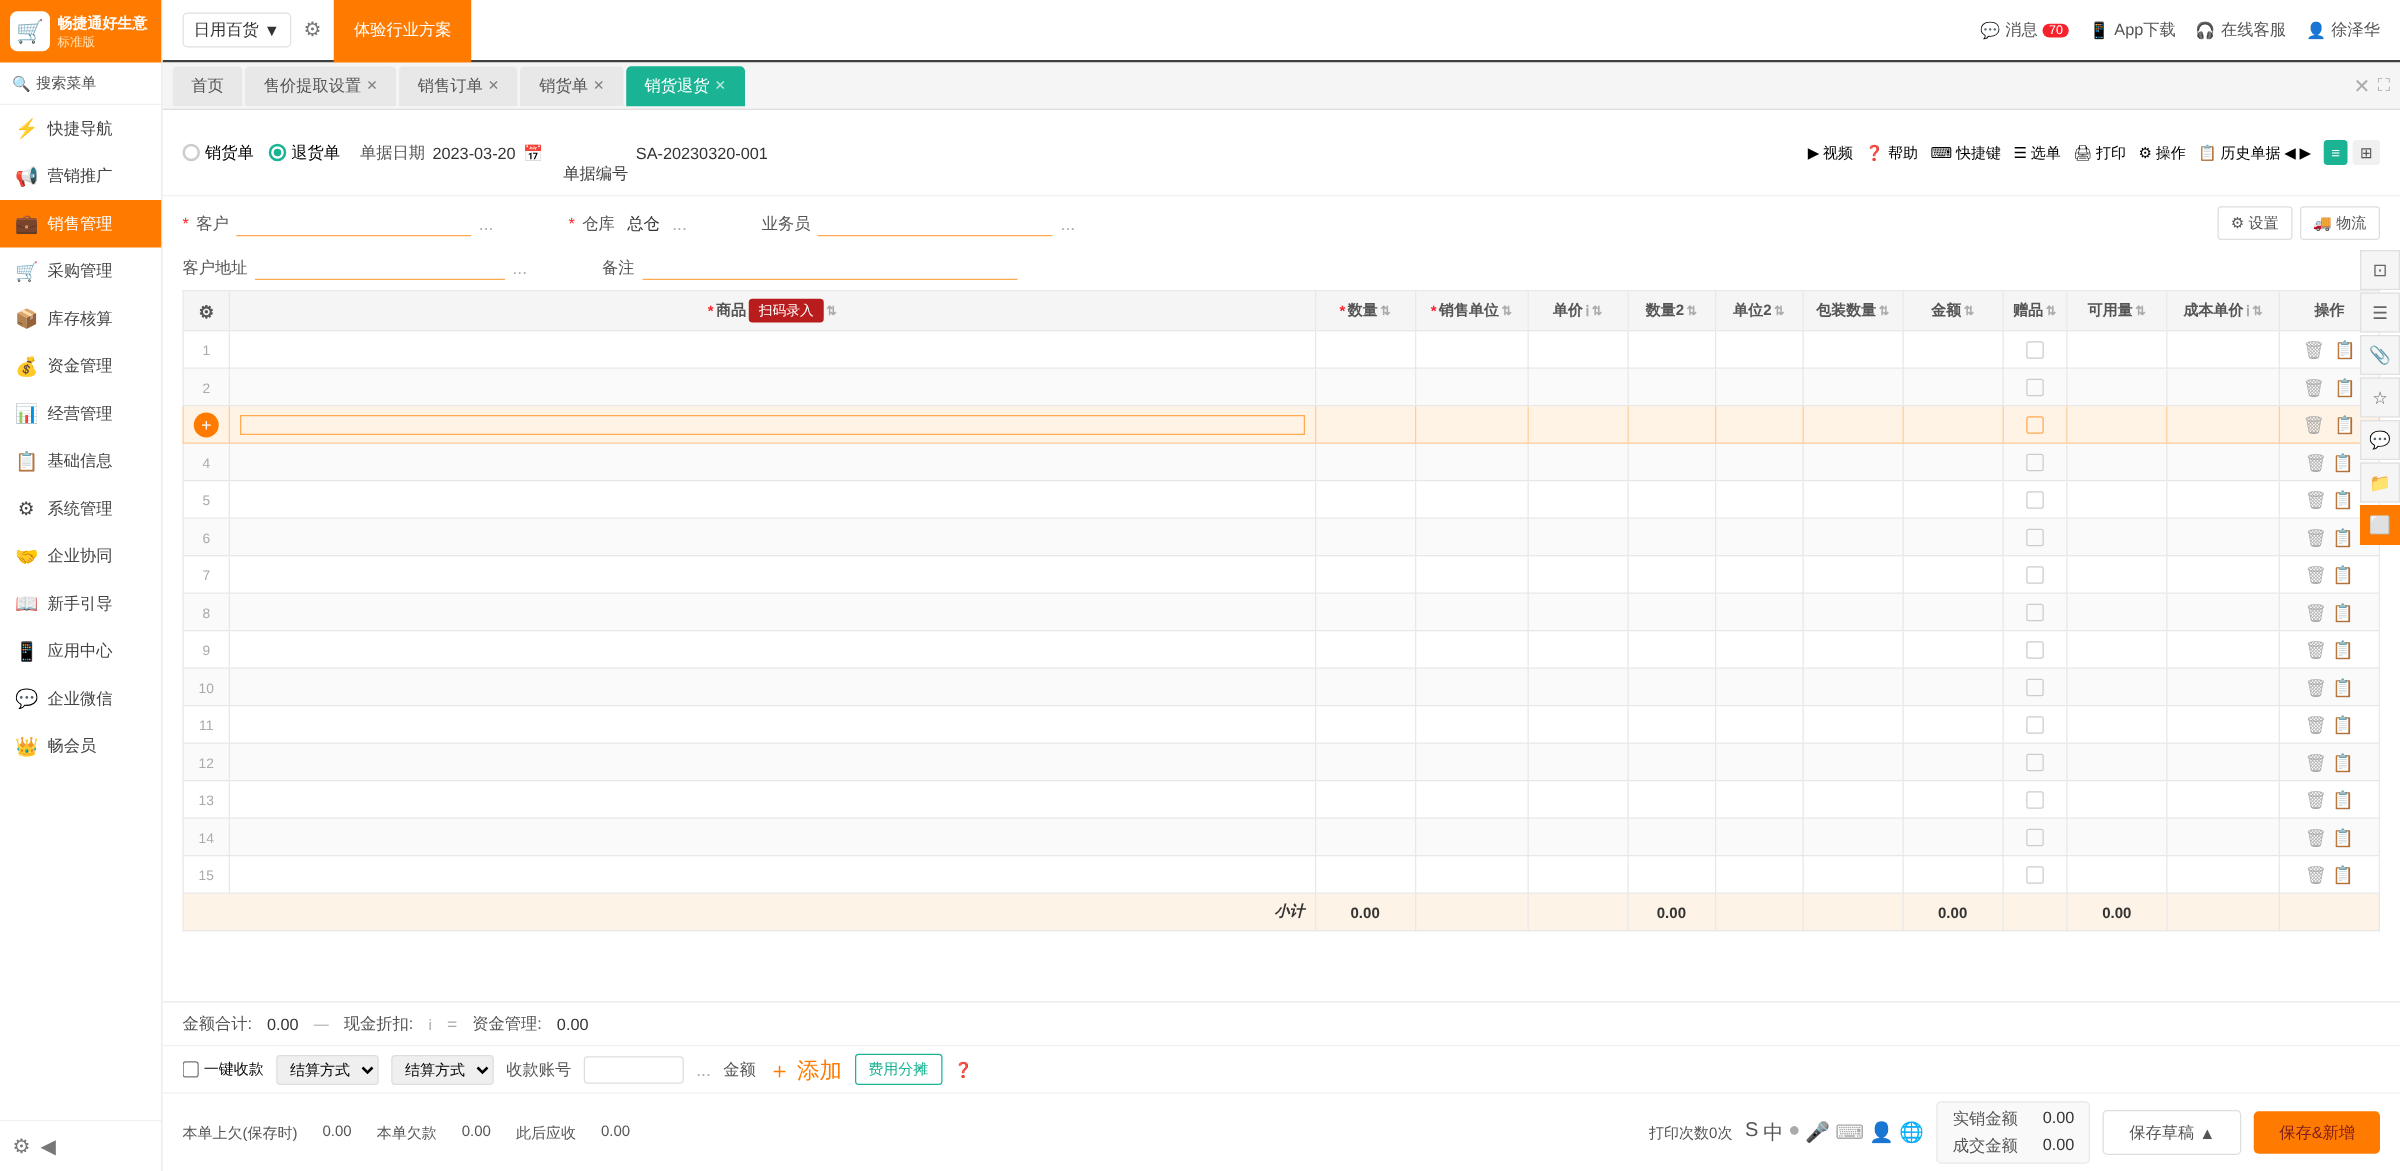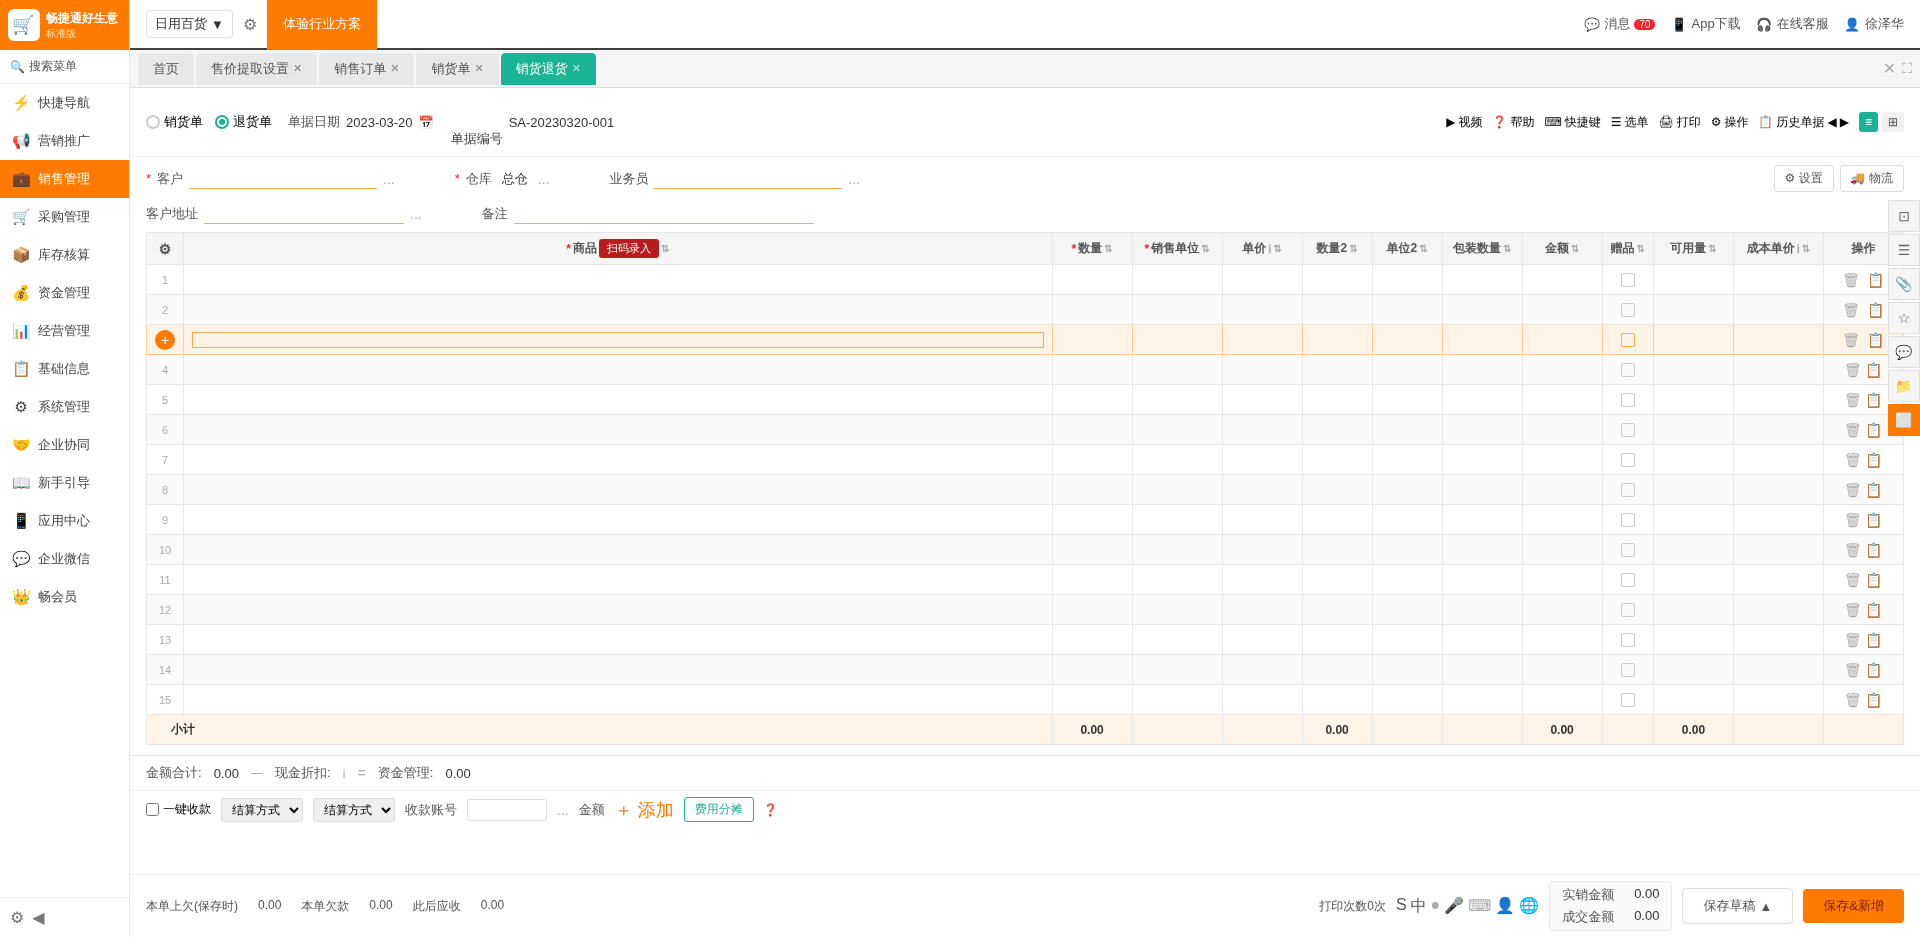--- a/index.html
+++ b/index.html
@@ -729,21 +729,21 @@
                   <div class="checkbox-cell">
                     <div class="checkbox-sm"></div>
                   </div>
                 </td>
                 <td></td>
                 <td></td>
                 <td><button class="icon-btn">🗑</button><button class="icon-btn">📋</button></td>
               </tr>
 
             <tr class="subtotal-row">
-              <td colspan="2" style="text-align:left;padding-left:24px;">小计</td>
+              <td colspan="2" style="text-align:right;padding-left:24px;font-style:italic;">小计</td>
               <td>0.00</td>
               <td></td>
               <td></td>
               <td>0.00</td>
               <td></td>
               <td></td>
               <td>0.00</td>
               <td></td>
               <td>0.00</td>
               <td></td>
@@ -780,21 +780,21 @@
         <span class="field-dots">...</span>
         <span class="bottom-label">金额</span>
         <button class="payment-add-btn">
           <span>＋</span>
           <span>添加</span>
         </button>
         <button class="feepart-btn">费用分摊</button>
         <span class="help-icon">❓</span>
       </div>
 
-      <div class="footer-stats" style="display:flex;align-items:center;justify-content:space-between;margin-top:46px;">
+      <div class="footer-stats" style="display:flex;align-items:center;justify-content:space-between;">
         <div style="display:flex;gap:20px;">
           <span>本单上欠(保存时)</span>
           <span>0.00</span>
           <span>本单欠款</span>
           <span>0.00</span>
           <span>此后应收</span>
           <span>0.00</span>
         </div>
         <div style="display:flex;align-items:center;gap:10px;">
           <span>打印次数0次</span>

